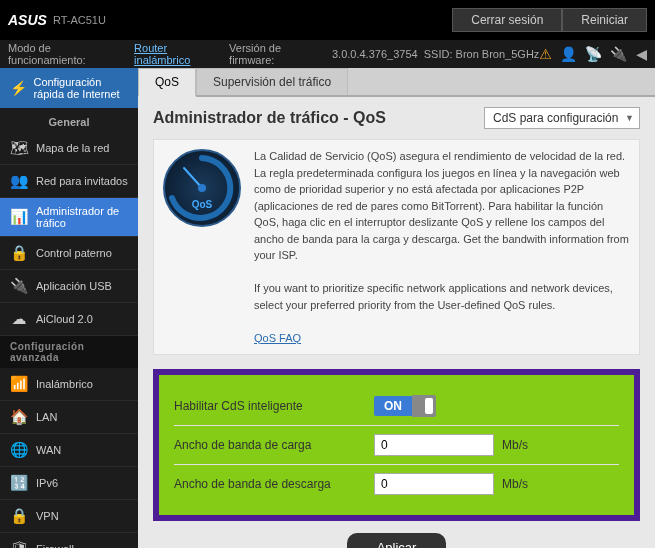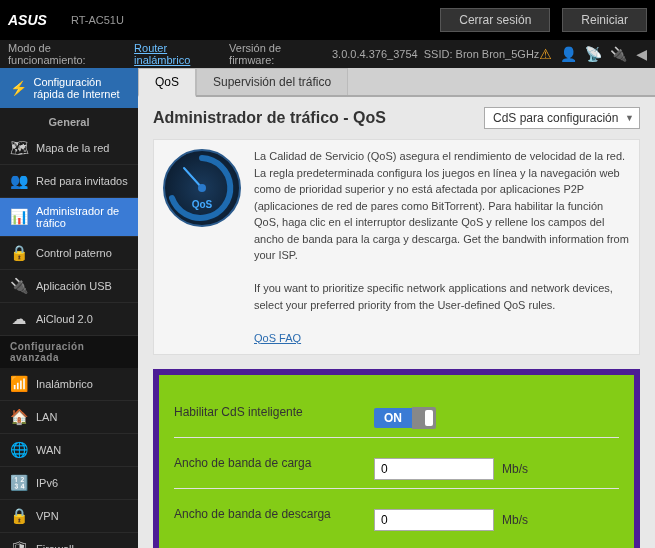--- a/index.html
+++ b/index.html
@@ -27,25 +27,24 @@
     }
     .asus-logo {
       color: #fff;
       font-weight: bold;
       font-size: 14px;
       font-style: italic;
     }
     .model-name {
       color: #999;
       font-size: 11px;
-      margin-left: 18px;
     }
     .header-buttons {
       display: flex;
-      gap: 12px;
+      gap: 0;
       margin-left: auto;
     }
     .header-btn {
       background: #333;
       color: #ccc;
       border: 1px solid #555;
       padding: 4px 18px;
       font-size: 12px;
       cursor: pointer;
     }
@@ -268,21 +267,20 @@
     .form-label {
       width: 200px;
       font-size: 12px;
       color: #333;
       flex-shrink: 0;
     }
     .form-control {
       display: flex;
       align-items: center;
       gap: 8px;
-      margin-top: 12px;
     }
     .toggle-switch {
       display: flex;
       align-items: center;
       cursor: pointer;
     }
     .toggle-on {
       background: #3a7bd5;
       color: #fff;
       padding: 3px 10px;

